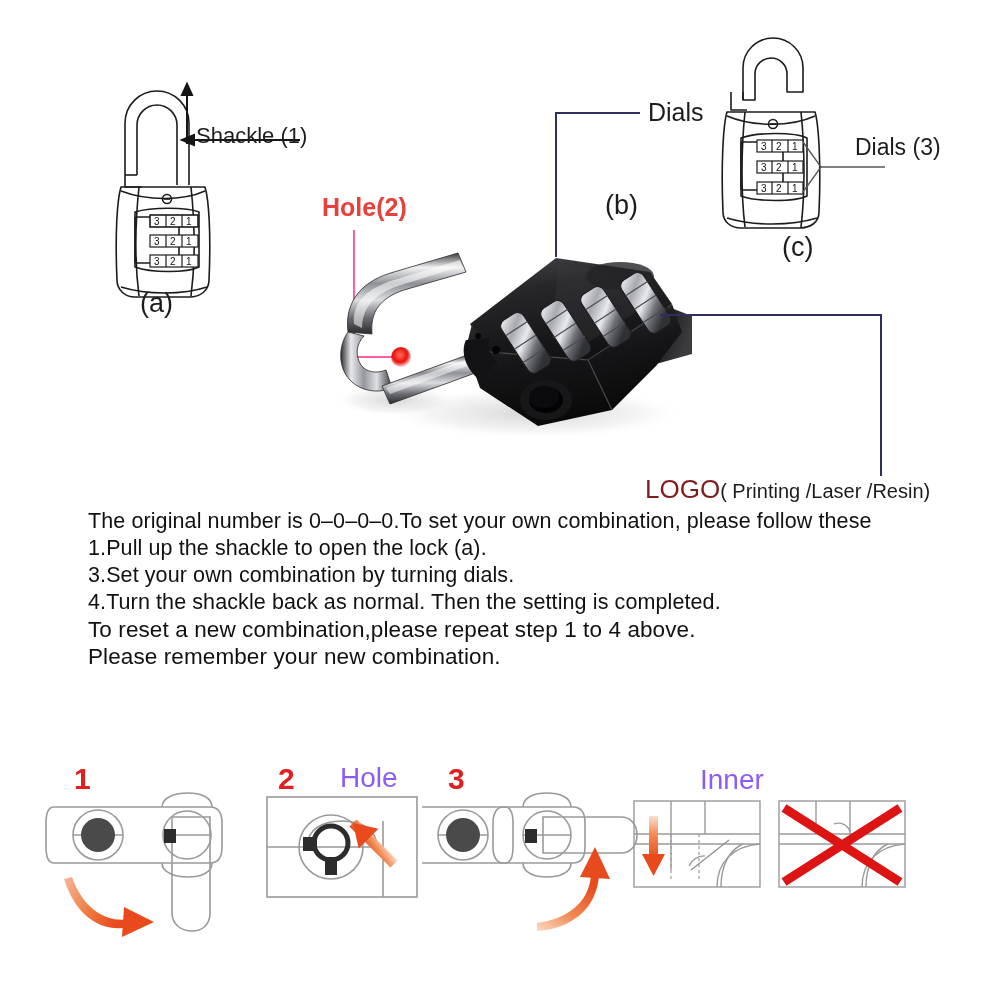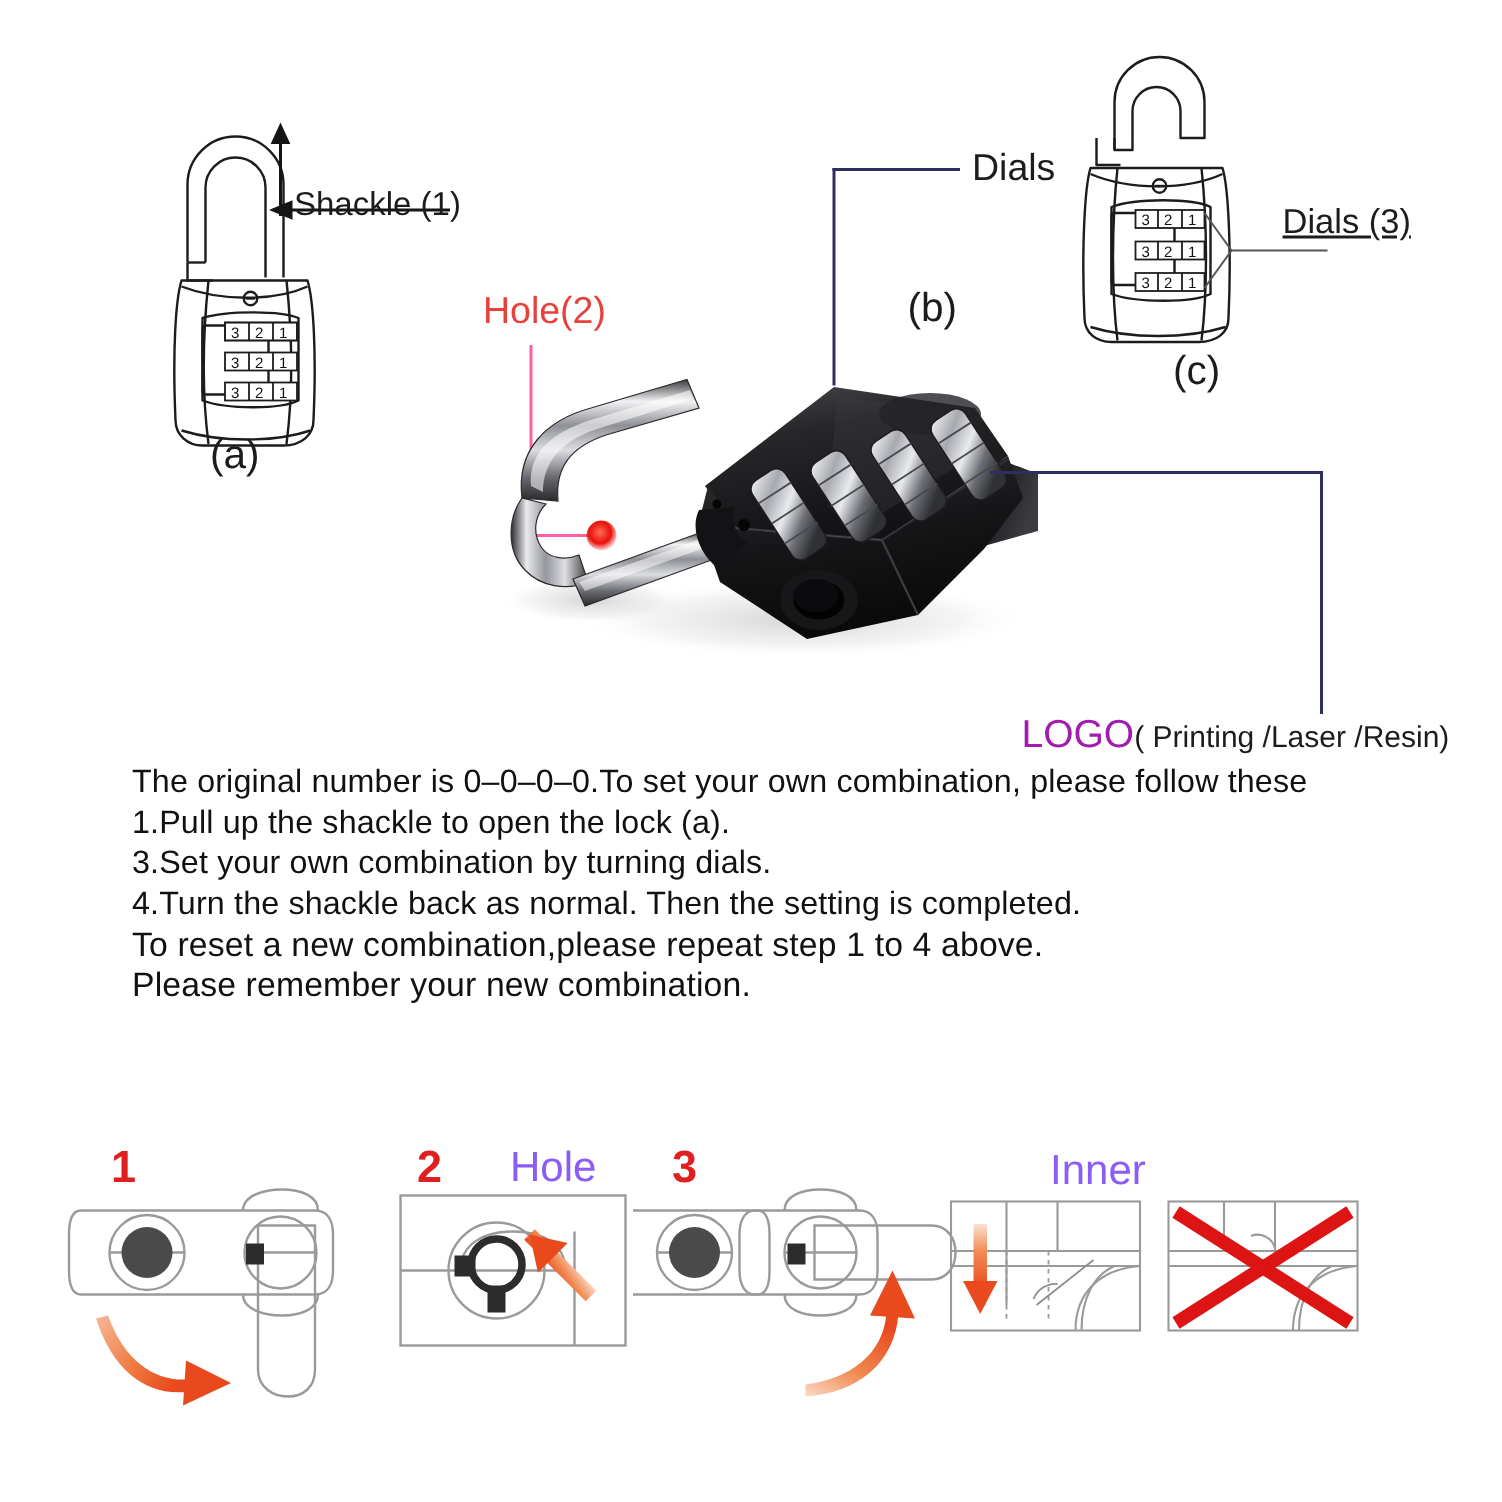--- a/index.html
+++ b/index.html
@@ -20,20 +20,21 @@
   
   .label-dark{
     font-family:"Liberation Sans", sans-serif;
     color:#1c1c1c;
     white-space:nowrap;
   }
   .label-red{
     font-family:"Liberation Sans", sans-serif;
     color:#e8403a;
     white-space:nowrap;
+    font-weight:bold;
   }
   .fig-caption{
     font-family:"Liberation Sans", sans-serif;
     font-size:27px;
     color:#1c1c1c;
     white-space:nowrap;
   }
 
   
   .line-navy{background:#2e2f60;position:absolute;}
@@ -200,21 +201,21 @@
         </g>
       </g>
 
       <g fill="none" stroke="#555" stroke-width="1.3">
         <path d="M78 112 L96 137 L78 162"></path>
         <path d="M96 137 L160 137"></path>
       </g>
     </svg>
   </div>
 
-  <div class="abs label-dark" style="left:855px;top:134px;font-size:23px;text-decoration:underline;">Dials (3)</div>
+  <div class="abs label-dark" style="left:855px;top:134px;font-size:23px;">Dials (3)</div>
 
   <div class="abs fig-caption" style="left:782px;top:232px;">(c)</div>
 
   <div class="abs label-red" style="left:322px;top:193px;font-size:25px;">Hole(2)</div>
   <div class="line-pink" style="left:353px;top:230px;width:2px;height:128px;"></div>
   <div class="line-pink" style="left:353px;top:356px;width:47px;height:2px;"></div>
   <div class="abs" style="left:391px;top:347px;width:20px;height:20px;border-radius:50%;
        background:radial-gradient(circle at 45% 40%, #ff6b5b 0%, #e8110b 45%, rgba(232,17,11,0.25) 70%, rgba(255,255,255,0) 100%);"></div>
 
   <div class="abs" style="left:320px;top:228px;width:380px;height:210px;">
@@ -338,21 +339,21 @@
           <line x1="0" y1="30" x2="26" y2="30" stroke="#4a4b50" stroke-width="1.2"></line>
           <line x1="0" y1="46" x2="26" y2="46" stroke="#4a4b50" stroke-width="1.2"></line>
         </g>
       </g>
     </svg>
   </div>
 
   <div class="line-navy" style="left:660px;top:314px;width:222px;height:2px;"></div>
   <div class="line-navy" style="left:880px;top:314px;width:2px;height:162px;"></div>
   <div class="abs" style="left:645px;top:474px;white-space:nowrap;">
-    <span style="font-size:26px;color:#a21caf;margin-left:36px;">LOGO</span><span style="font-size:20px;color:#1c1c1c;">( Printing /Laser /Resin)</span>
+    <span style="font-size:26px;color:#7f1d1d;">LOGO</span><span style="font-size:20px;color:#1c1c1c;">( Printing /Laser /Resin)</span>
   </div>
 
   <div id="instructions">
     <div class="ln">The original number is 0–0–0–0.To set your own combination, please follow these</div>
     <div class="ln">1.Pull up the shackle to open the lock (a).</div>
     <div class="ln">3.Set your own combination by turning dials.</div>
     <div class="ln">4.Turn the shackle back as normal. Then the setting is completed.</div>
     <div class="ln big">To reset a new combination,please repeat step 1 to 4 above.</div>
     <div class="ln big">Please remember your new combination.</div>
   </div>

